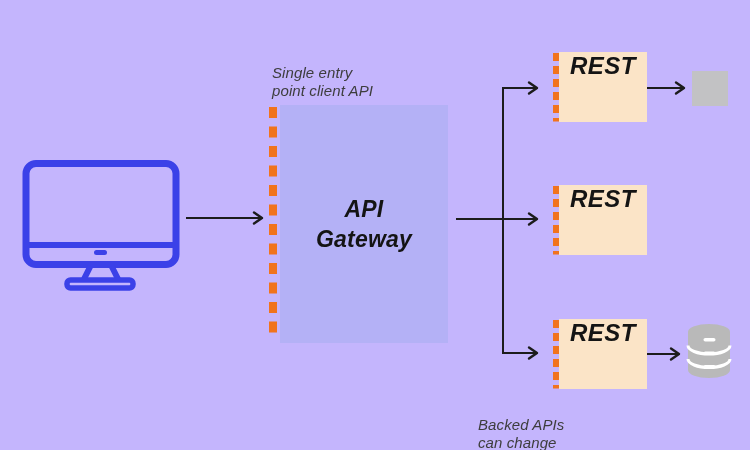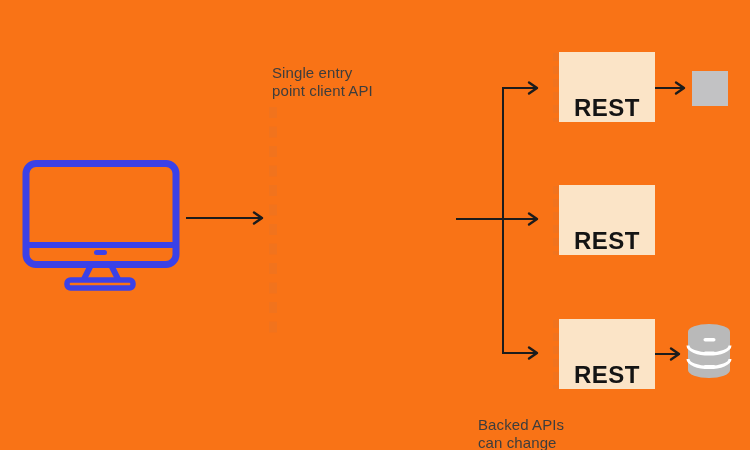--- a/index.html
+++ b/index.html
@@ -8,42 +8,42 @@
     --dash-orange:#f1731d;
     --client-blue:#3b41e8;
     --arrow-black:#1c1c1c;
     --square-gray:#c2c2c4;
     --db-gray:#b9b9b9;
     --caption-text:#3d3d3d;
     --label-text:#141414;
   }
   html,body{margin:0;padding:0;background:#fff;}
   .canvas{
-    position:relative;width:750px;height:450px;background:#f97316;
-    overflow:hidden;font-family:"Liberation Sans",sans-serif;
+    position:relative;width:750px;height:450px;background:#c4b5fd;
+    overflow:hidden;font-family:"Liberation Sans",sans-serif;font-style:italic;
   }
   .overlay{position:absolute;left:0;top:0;width:750px;height:450px;}
   .icon-svg{position:absolute;}
   .caption{
     position:absolute;font-size:15px;line-height:17.5px;
     color:var(--caption-text);white-space:pre-line;letter-spacing:.1px;
   }
   .gateway-box{
     position:absolute;left:280px;top:105px;width:168px;height:238px;
     background:var(--gateway-fill);
     display:flex;align-items:center;justify-content:center;
   }
   .gateway-box .box-label{
     font-weight:700;font-size:23px;line-height:30px;color:var(--label-text);
     text-align:center;white-space:pre-line;letter-spacing:.2px;
   }
   .rest-box{
-    position:absolute;left:559px;width:96px;height:70px;
+    position:absolute;left:559px;width:88px;height:70px;
     background:var(--service-fill);
-    display:flex;align-items:flex-end;justify-content:center;
+    display:flex;align-items:flex-start;justify-content:center;
   }
   .rest-box .box-label{
     font-weight:700;font-size:24px;color:var(--label-text);letter-spacing:.5px;
   }
   .rest-top{top:52px;}
   .rest-middle{top:185px;}
   .rest-bottom{top:319px;}
   .gray-square{
     position:absolute;left:692px;top:71px;width:36px;height:35px;
     background:var(--square-gray);
@@ -85,20 +85,24 @@
       <line x1="70.5" y1="109" x2="64" y2="122" stroke-width="6"></line>
       <line x1="91.5" y1="109" x2="98" y2="122" stroke-width="6"></line>
       <rect x="47" y="123" width="66" height="8" rx="3.5" stroke-width="5.5"></rect>
     </g>
     <rect x="74" y="93" width="13" height="5" rx="2.5" fill="#3b41e8"></rect>
   </svg>
 
   <div class="caption" style="left:272px;top:64px">Single entry
 point client API</div>
 
+  <div class="gateway-box">
+    <span class="box-label">API
+Gateway</span>
+  </div>
 
   <div class="rest-box rest-top">
     <span class="box-label">REST</span>
   </div>
   <div class="rest-box rest-middle">
     <span class="box-label">REST</span>
   </div>
   <div class="rest-box rest-bottom">
     <span class="box-label">REST</span>
   </div>

